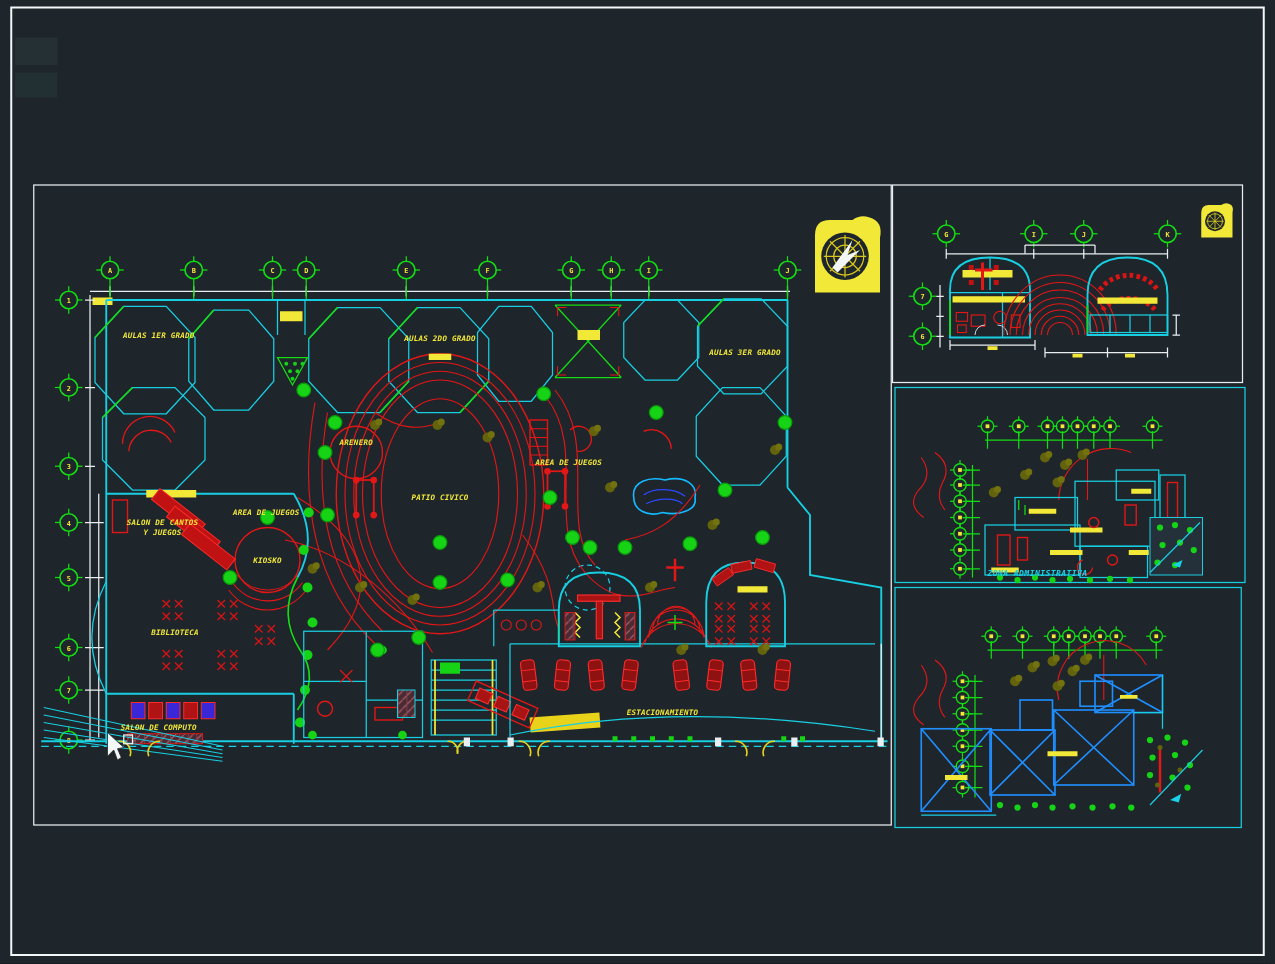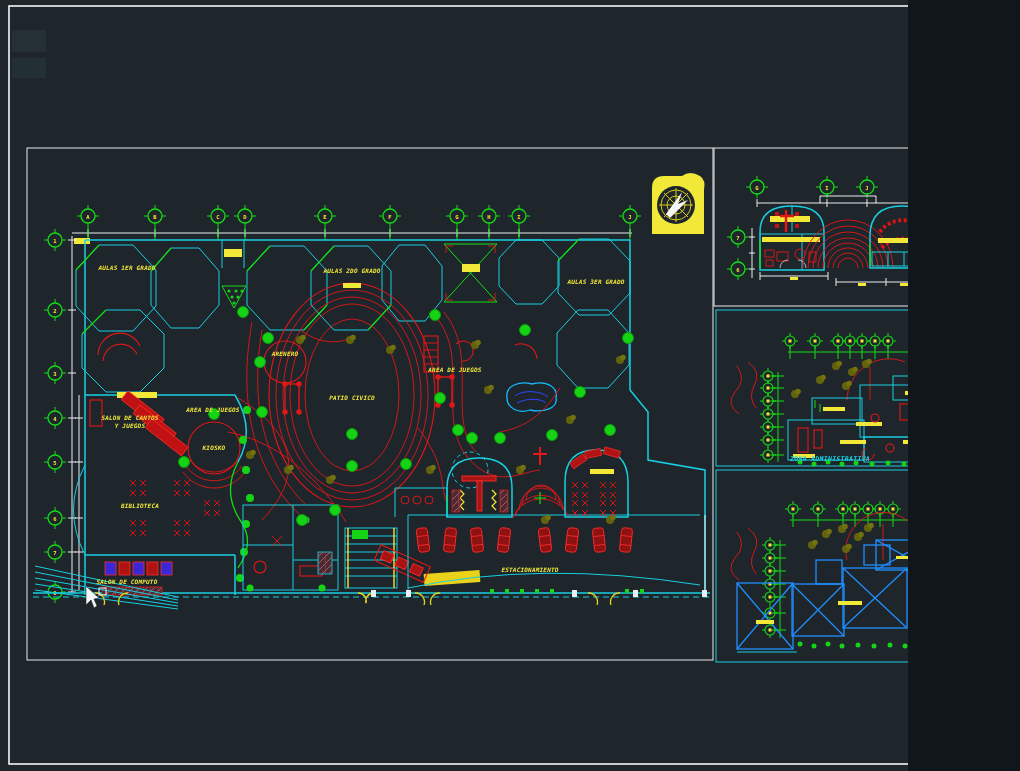--- a/index.html
+++ b/index.html
@@ -1,16 +1,16 @@
 <!DOCTYPE html>
 <html><head>
 <meta charset="utf-8">
 <style>
   html,body{margin:0;padding:0;background:#11161a;}
-  .stage{position:relative;width:908px;height:771px;background:#1e252b;overflow:hidden;
+  .stage{position:relative;width:1020px;height:771px;background:#1e252b;overflow:hidden;
          font-family:"DejaVu Sans Mono",monospace;}
   svg{position:absolute;left:0;top:0;}
   .w{stroke:#e9eef0;fill:none;stroke-width:1}
   .w2{stroke:#f4f7f8;fill:none;stroke-width:1.6}
   .c{stroke:#18cfe2;fill:none;stroke-width:1.5}
   .c1{stroke:#18cfe2;fill:none;stroke-width:1}
   .g{stroke:#14dd14;fill:none;stroke-width:1.3}
   .g1{stroke:#14dd14;fill:none;stroke-width:1}
   .r{stroke:#e41717;fill:none;stroke-width:1.1}
   .r1{stroke:#e41717;fill:none;stroke-width:0.9}

